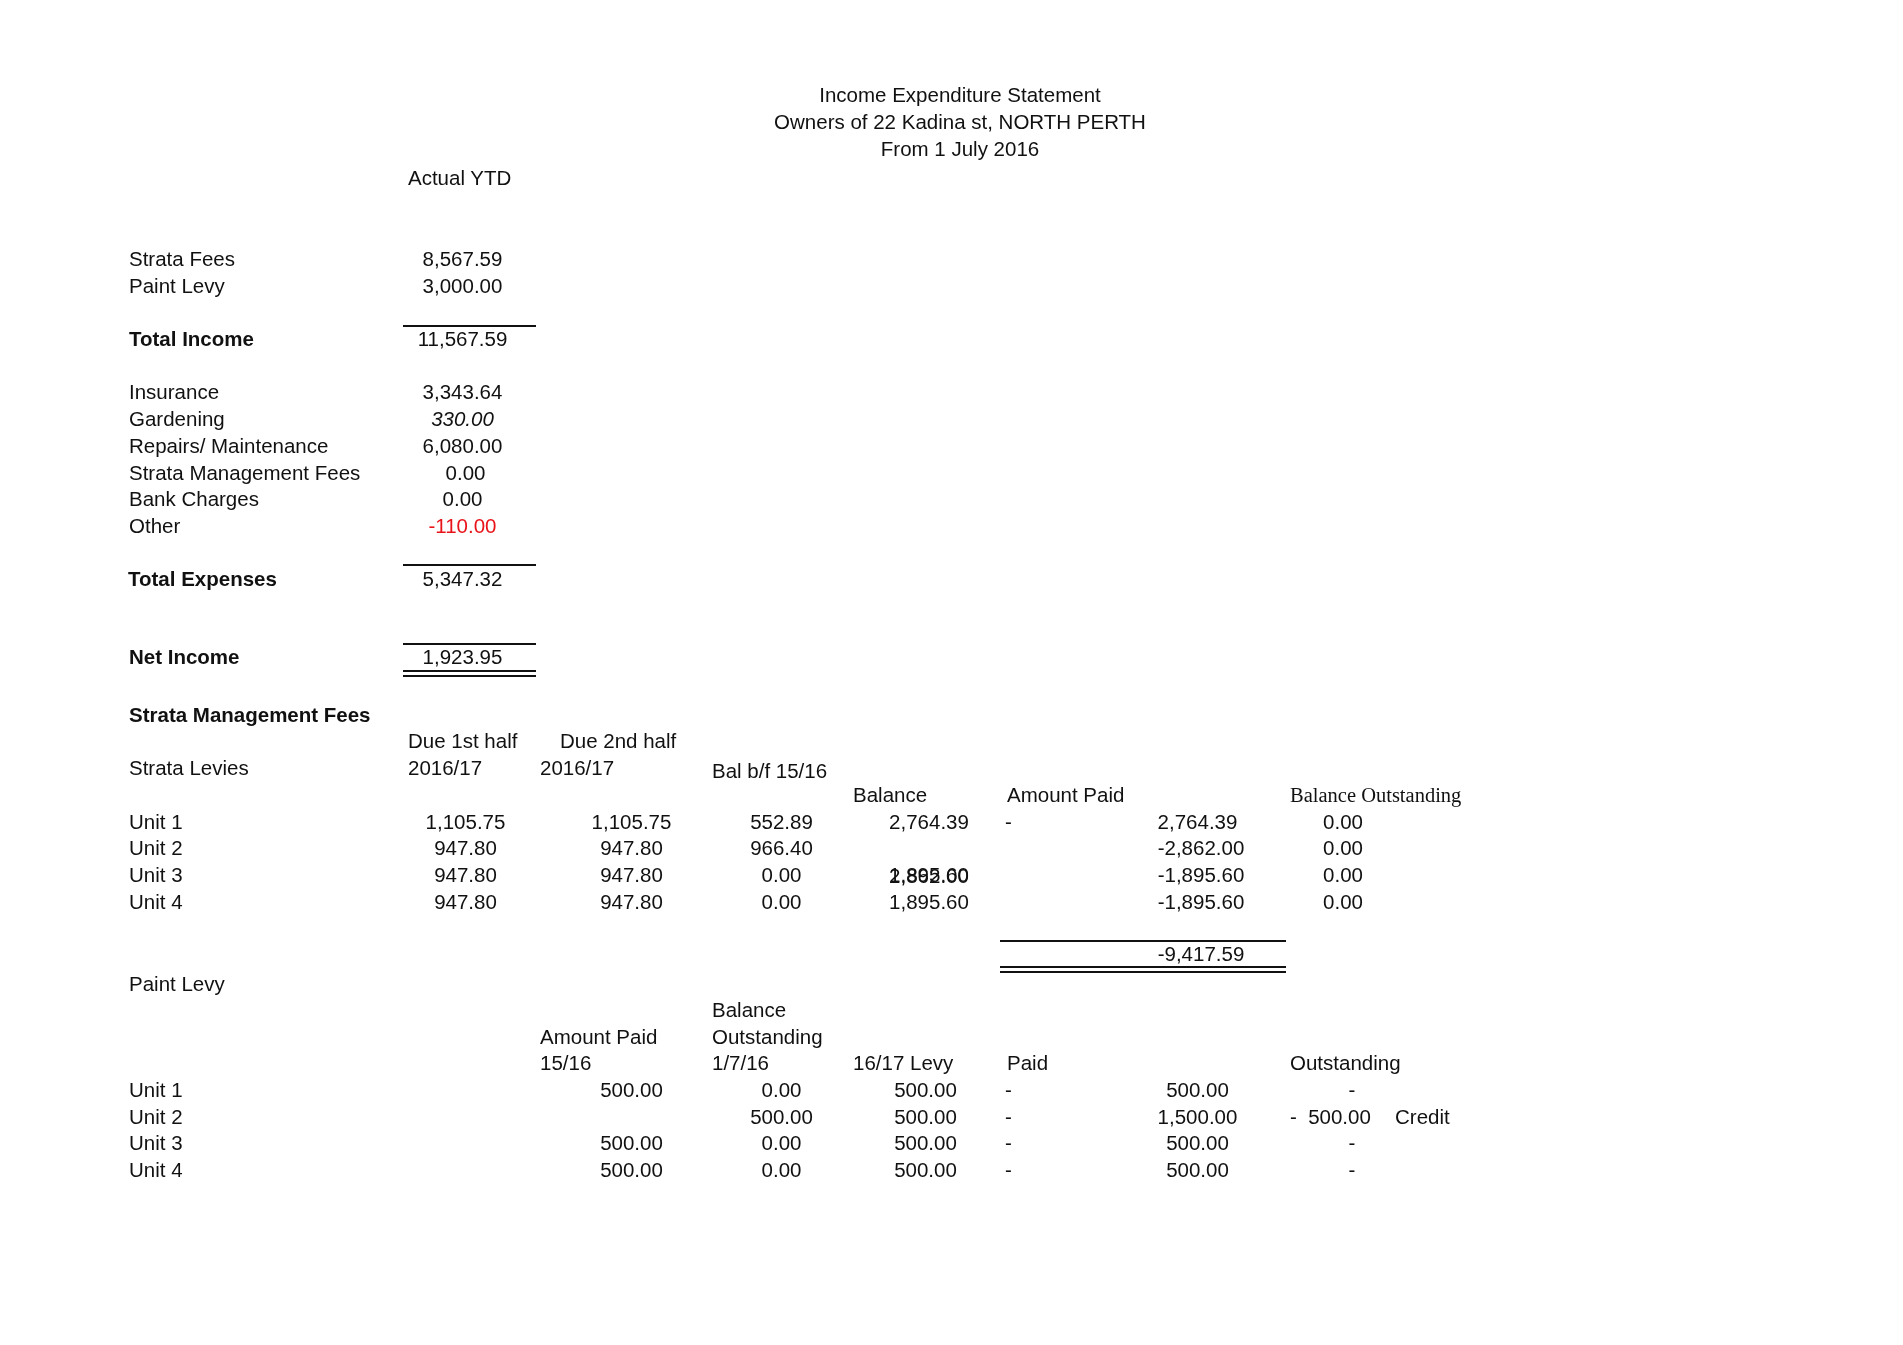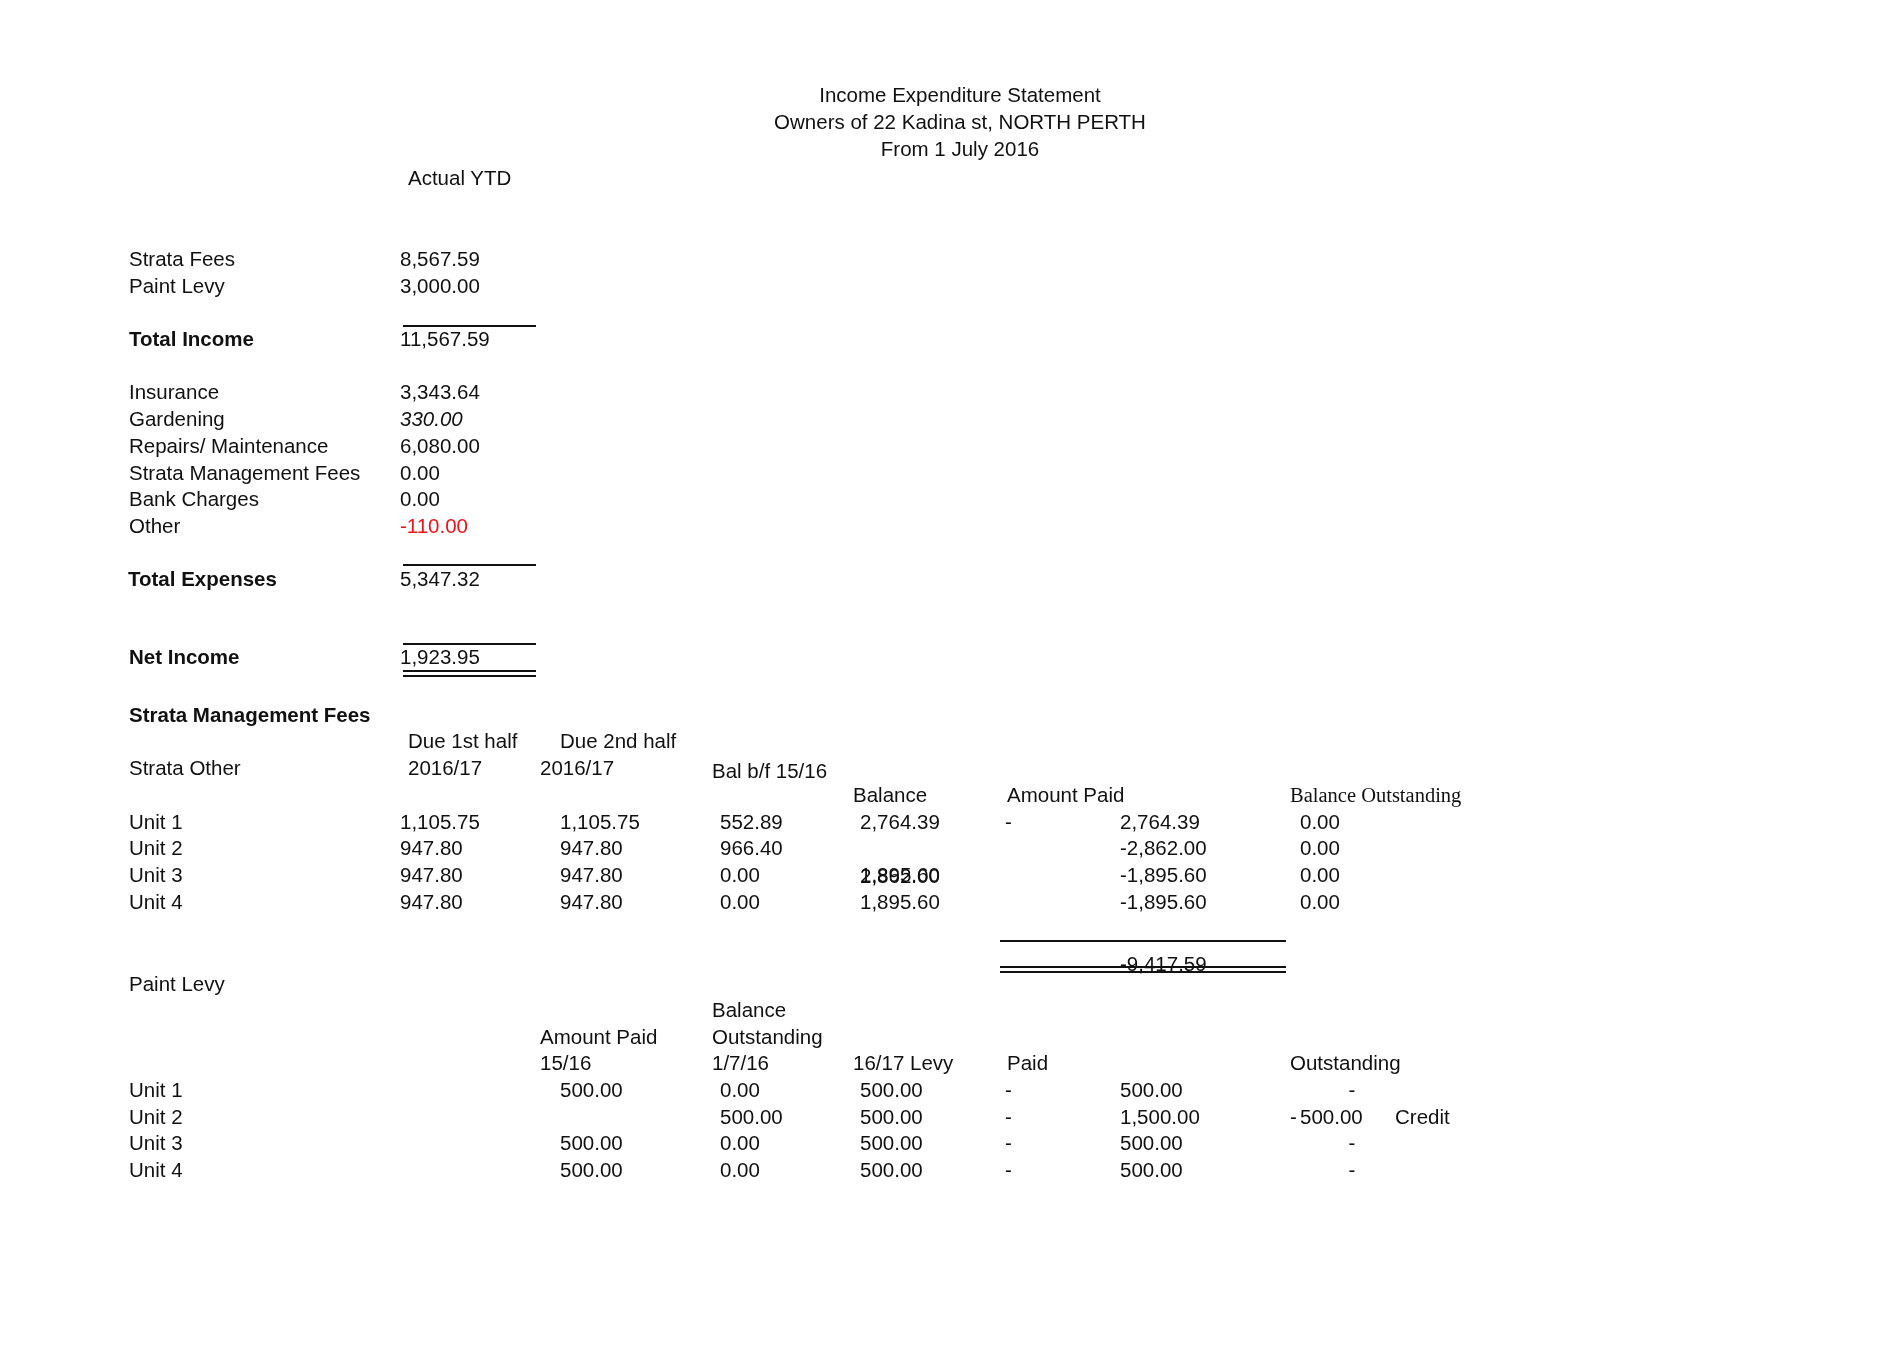--- a/index.html
+++ b/index.html
@@ -1,21 +1,21 @@
 <!DOCTYPE html>
 <html><head>
 <meta charset="utf-8">
 <style>
   html, body { margin: 0; padding: 0; background: #ffffff; }
   body {
     width: 1903px; height: 1345px; position: relative; overflow: hidden;
     font-family: "Liberation Sans", sans-serif; font-size: 20.5px; color: #111111;
   }
   .t { position: absolute; white-space: nowrap; line-height: 26px; height: 26px; }
-  .r { text-align: left; }
+  .r { text-align: center; }
   .b { font-weight: bold; }
   .red { color: #e8141a; }
   .c { text-align: center; }
   .line { position: absolute; height: 0; border-top: 2px solid #111; }
 </style>
 </head>
 <body>
 
 <div class="t c" style="left:0;width:1920px;top:82px;">Income Expenditure Statement</div>
 <div class="t c" style="left:0;width:1920px;top:109px;">Owners of 22 Kadina st, NORTH PERTH</div>
@@ -50,21 +50,21 @@
 
 <div class="line" style="left:403px;width:133px;top:643px;"></div>
 <div class="t b" style="left:129px;top:644px;">Net Income</div>
 <div class="t r" style="left:400px;width:125px;top:644px;">1,923.95</div>
 <div class="line" style="left:403px;width:133px;top:670px;"></div>
 <div class="line" style="left:403px;width:133px;top:675px;"></div>
 
 <div class="t b" style="left:129px;top:702px;">Strata Management Fees</div>
 <div class="t" style="left:408px;top:728px;">Due 1st half</div>
 <div class="t" style="left:560px;top:728px;">Due 2nd half</div>
-<div class="t" style="left:129px;top:755px;">Strata Other</div>
+<div class="t" style="left:129px;top:755px;">Strata Levies</div>
 <div class="t" style="left:408px;top:755px;">2016/17</div>
 <div class="t" style="left:540px;top:755px;">2016/17</div>
 <div class="t" style="left:712px;top:758px;">Bal b/f 15/16</div>
 <div class="t" style="left:853px;top:782px;">Balance</div>
 <div class="t" style="left:1007px;top:782px;">Amount Paid</div>
 <div class="t" style="left:1290px;top:782px;font-family:Liberation Serif, serif;">Balance Outstanding</div>
 
 <div>
   <div class="t" style="left:129px;top:809px;">Unit 1</div>
   <div class="t r" style="left:400px;width:131px;top:809px;">1,105.75</div>
@@ -97,21 +97,21 @@
   <div class="t" style="left:129px;top:889px;">Unit 4</div>
   <div class="t r" style="left:400px;width:131px;top:889px;">947.80</div>
   <div class="t r" style="left:560px;width:143px;top:889px;">947.80</div>
   <div class="t r" style="left:720px;width:123px;top:889px;">0.00</div>
   <div class="t r" style="left:860px;width:138px;top:889px;">1,895.60</div>
   <div class="t r" style="left:1120px;width:162px;top:889px;">-1,895.60</div>
   <div class="t r" style="left:1300px;width:86px;top:889px;">0.00</div>
 </div>
 
 <div class="line" style="left:1000px;width:286px;top:940px;"></div>
-<div class="t r" style="left:1120px;width:162px;top:941px;margin-top:10px;">-9,417.59</div>
+<div class="t r" style="left:1120px;width:162px;top:941px;">-9,417.59</div>
 <div class="line" style="left:1000px;width:286px;top:966px;"></div>
 <div class="line" style="left:1000px;width:286px;top:971px;"></div>
 
 <div class="t" style="left:129px;top:971px;">Paint Levy</div>
 <div class="t" style="left:712px;top:997px;">Balance</div>
 <div class="t" style="left:540px;top:1024px;">Amount Paid</div>
 <div class="t" style="left:712px;top:1024px;">Outstanding</div>
 <div class="t" style="left:540px;top:1050px;">15/16</div>
 <div class="t" style="left:712px;top:1050px;">1/7/16</div>
 <div class="t" style="left:853px;top:1050px;">16/17 Levy</div>

